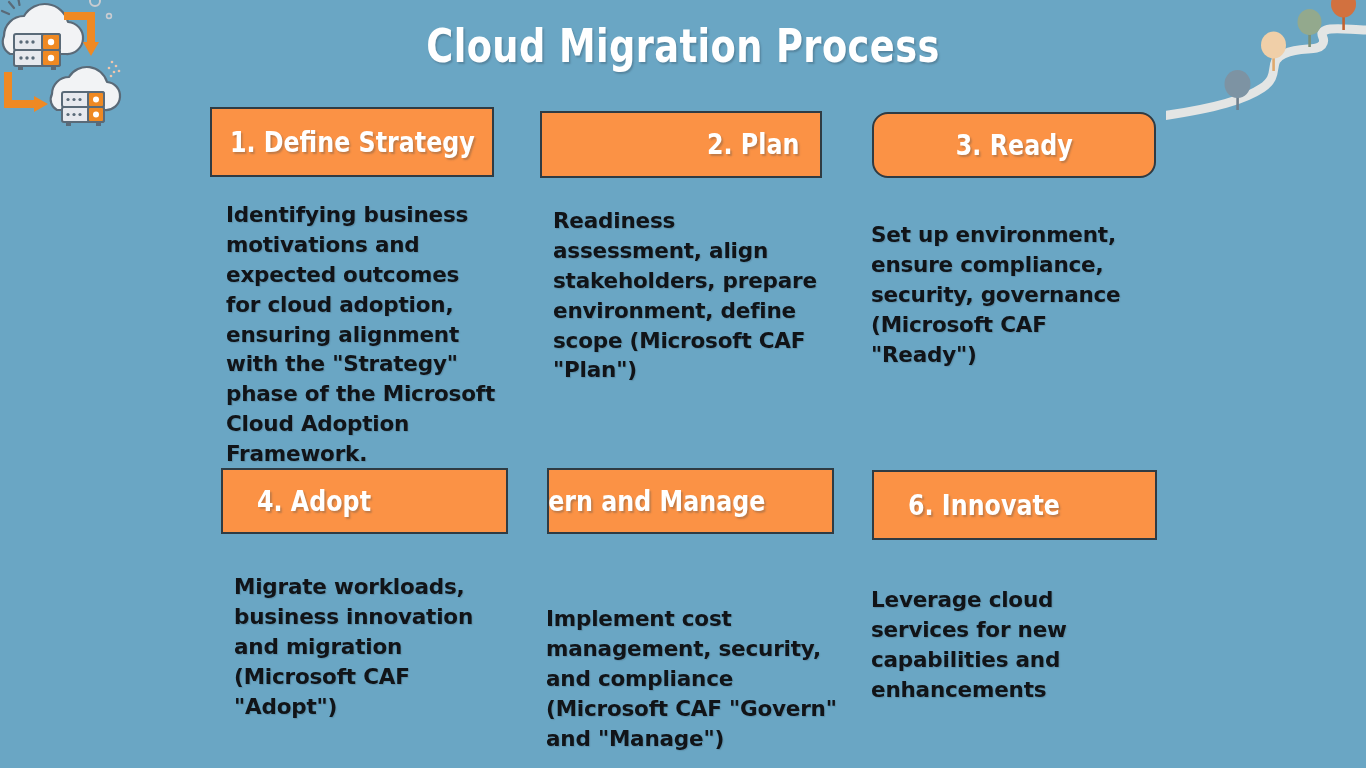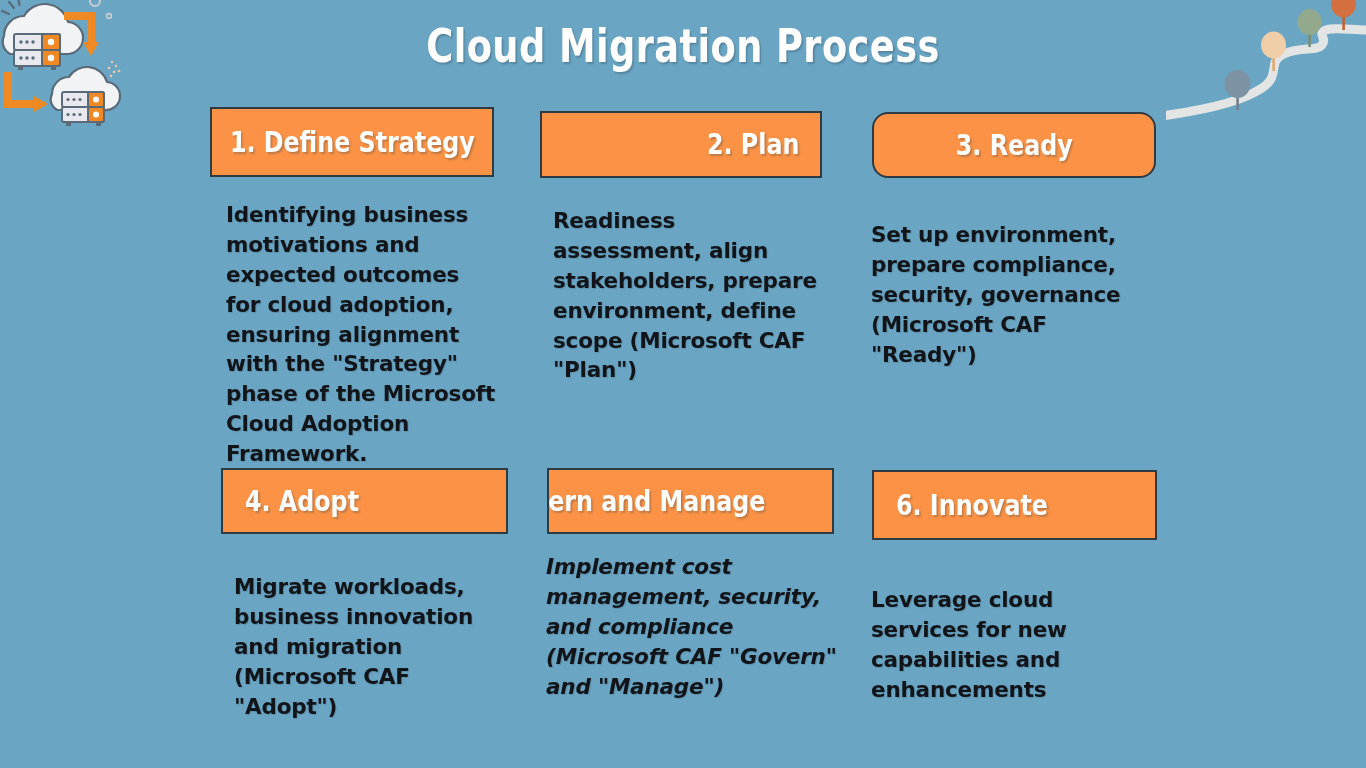--- a/index.html
+++ b/index.html
@@ -84,21 +84,21 @@
     font-size: 29px;
     line-height: 1;
     white-space: nowrap;
     transform: scaleX(0.82);
     text-shadow: 2px 2px 2px rgba(40,60,75,0.28);
   }
   .align-center { justify-content: center; }
   .align-center .step-title { transform-origin: center center; }
   .align-left { justify-content: flex-end; padding-left: 28px; }
   .align-left .step-title { transform-origin: left center; }
-  .align-nudge { justify-content: flex-start; padding-left: 22px; }
+  .align-nudge { justify-content: flex-start; padding-left: 34px; }
   .align-nudge .step-title { transform-origin: left center; }
 
   
   .step-body {
     position: absolute;
     color: #111418;
     font-family: "DejaVu Sans", sans-serif;
     font-weight: bold;
     font-size: 21.5px;
     line-height: 1.39;
@@ -230,35 +230,35 @@
         <span class="step-title">2. Plan</span>
       </div>
     </div>
     <div class="step-body" style="left:553px; top:206px; width:276px;">Readiness assessment, align stakeholders, prepare environment, define scope (Microsoft CAF "Plan")</div>
 
     <div class="cell" style="left:872px; top:112px; width:284px; height:66px;">
       <div class="step-header align-center" style="width:284px; height:66px;border-radius:16px;">
         <span class="step-title">3. Ready</span>
       </div>
     </div>
-    <div class="step-body" style="left:871px; top:220px; width:288px;">Set up environment, prepare compliance, security, governance (Microsoft CAF "Ready")</div>
+    <div class="step-body" style="left:871px; top:220px; width:288px;">Set up environment, ensure compliance, security, governance (Microsoft CAF "Ready")</div>
 
     <div class="cell" style="left:221px; top:468px; width:287px; height:66px;">
       <div class="step-header align-nudge" style="width:287px; height:66px;">
         <span class="step-title">4. Adopt</span>
       </div>
     </div>
     <div class="step-body" style="left:234px; top:572px; width:276px;">Migrate workloads, business innovation and migration (Microsoft CAF "Adopt")</div>
 
     <div class="cell" style="left:547px; top:468px; width:287px; height:66px;">
       <div class="step-header align-left" style="width:287px; height:66px;">
         <span class="step-title">5. Govern and Manage</span>
       </div>
     </div>
-    <div class="step-body" style="left:546px; top:552px; width:300px;font-style:italic;">Implement cost management, security, and compliance (Microsoft CAF "Govern" and "Manage")</div>
+    <div class="step-body" style="left:546px; top:604px; width:300px;">Implement cost management, security, and compliance (Microsoft CAF "Govern" and "Manage")</div>
 
     <div class="cell" style="left:872px; top:470px; width:285px; height:70px;">
       <div class="step-header align-nudge" style="width:285px; height:70px;">
         <span class="step-title">6. Innovate</span>
       </div>
     </div>
     <div class="step-body" style="left:871px; top:585px; width:280px;">Leverage cloud services for new capabilities and enhancements</div>
 
   </div>
 </div>

